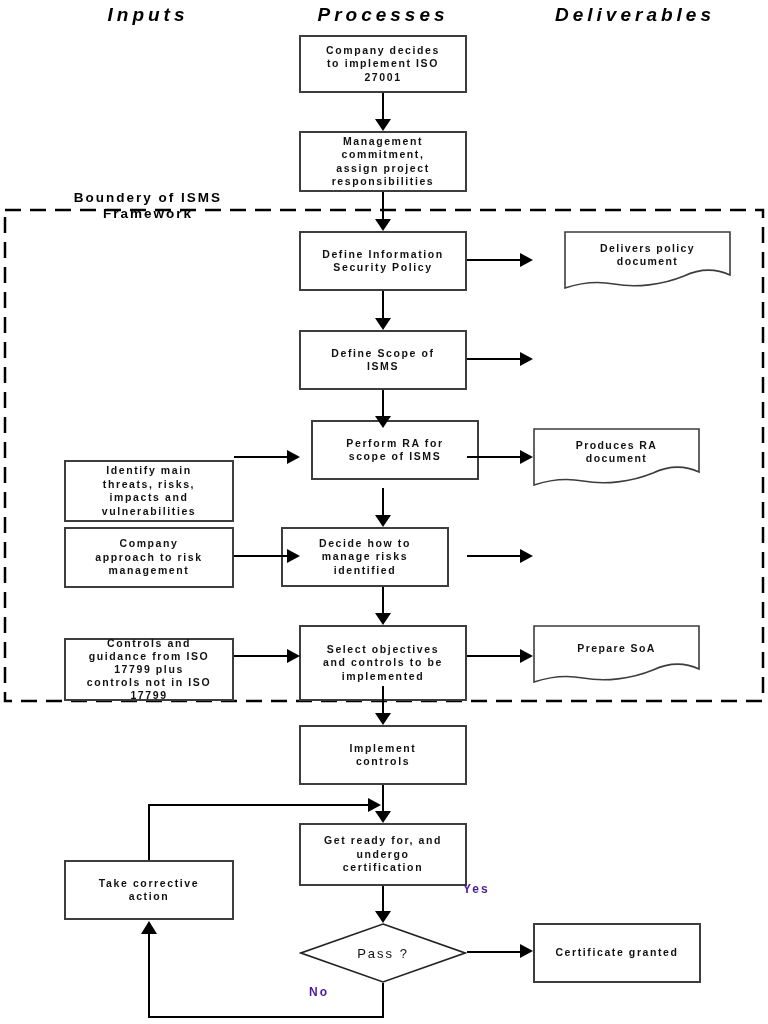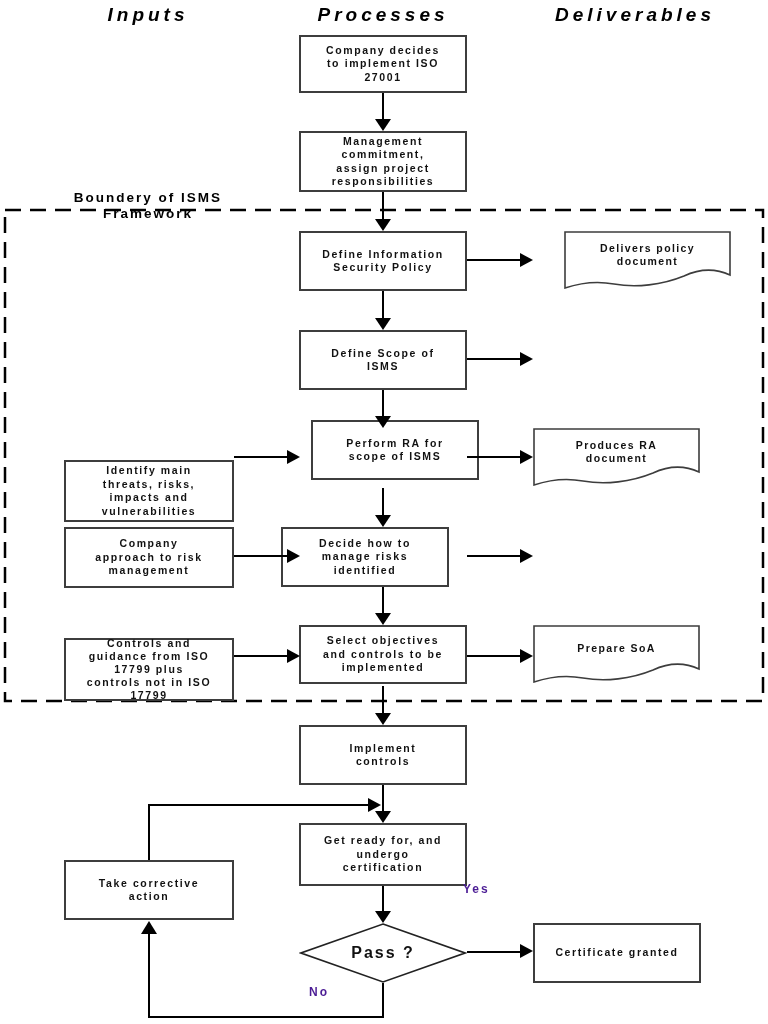--- a/index.html
+++ b/index.html
@@ -29,21 +29,21 @@
   .doc-text{
     position:absolute;left:2px;right:2px;top:3px;height:42px;
     display:flex;align-items:center;justify-content:center;text-align:center;
     font-weight:bold;font-size:10.5px;letter-spacing:1.4px;line-height:13.5px;
     color:#111;white-space:pre-line;
   }
   .diamond{position:absolute;}
   .diamond-text{
     position:absolute;left:0;right:0;top:0;bottom:0;
     display:flex;align-items:center;justify-content:center;
-    font-weight:bold;font-size:16px;letter-spacing:2px;color:#111;
+    font-weight:normal;font-size:13px;letter-spacing:2px;color:#111;
   }
   .vline,.hline{position:absolute;background:#000;}
   .arr-down{position:absolute;width:0;height:0;
     border-left:8px solid transparent;border-right:8px solid transparent;
     border-top:12px solid #000;}
   .arr-right{position:absolute;width:0;height:0;
     border-top:7px solid transparent;border-bottom:7px solid transparent;
     border-left:13px solid #000;}
   .arr-up{position:absolute;width:0;height:0;
     border-left:8px solid transparent;border-right:8px solid transparent;
@@ -80,21 +80,21 @@
 responsibilities</div>
   <div class="box" style="left:299px;top:231px;width:168px;height:60px;">Define Information
 Security Policy</div>
   <div class="box" style="left:299px;top:330px;width:168px;height:60px;">Define Scope of
 ISMS</div>
   <div class="box" style="left:299px;top:420px;width:168px;height:60px;margin-left:12px;">Perform RA for
 scope of ISMS</div>
   <div class="box" style="left:281px;top:527px;width:168px;height:60px;">Decide how to
 manage risks
 identified</div>
-  <div class="box" style="left:299px;top:625px;width:168px;height:59px;">Select objectives
+  <div class="box" style="left:299px;top:625px;width:168px;height:76px;">Select objectives
 and controls to be
 implemented</div>
   <div class="box" style="left:299px;top:725px;width:168px;height:60px;">Implement
 controls</div>
   <div class="box" style="left:299px;top:823px;width:168px;height:63px;">Get ready for, and
 undergo
 certification</div>
 
   <div class="box" style="left:64px;top:428px;width:170px;height:62px;margin-top:32px;">Identify main
 threats, risks,

